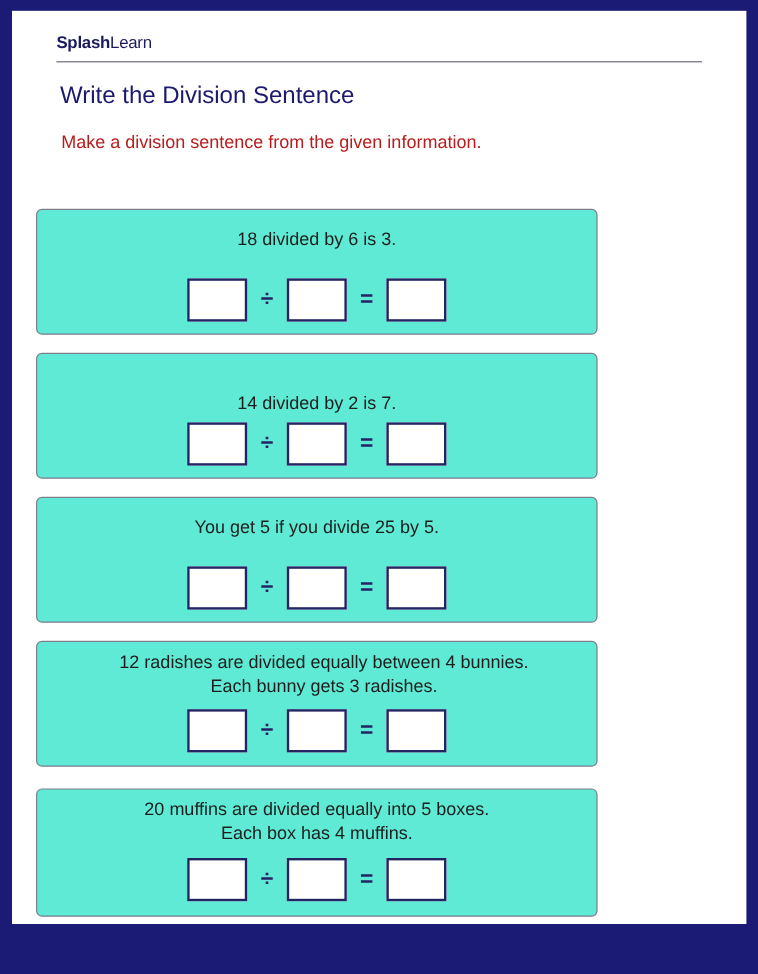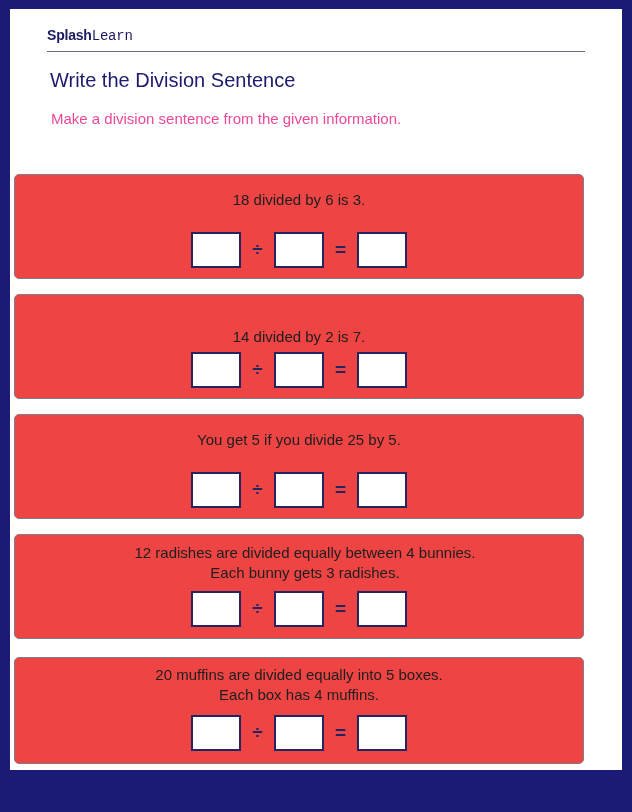--- a/index.html
+++ b/index.html
@@ -11,36 +11,36 @@
   }
   .sheet {
     position: absolute; left: 10px; top: 9px; width: 612px; height: 761px;
     background: #ffffff;
   }
   .brand {
     position: absolute; left: 37px; top: 18px;
     font-size: 14px; color: #1b1a5e; letter-spacing: -0.2px;
   }
   .brand b { font-weight: bold; }
-  .brand span.light { font-weight: normal; font-family: Liberation Mono, monospace; }
+  .brand span.light { font-weight: normal; }
   .rule {
     position: absolute; left: 37px; top: 42px; width: 538px; height: 1px;
     background: #6a6a7a;
   }
   .title {
     position: absolute; left: 40px; top: 60px;
     font-size: 20px; font-weight: normal; color: #1b1a6e;
   }
   .instr {
     position: absolute; left: 41px; top: 101px;
-    font-size: 15px; color: #ec4899;
+    font-size: 15px; color: #b91c1c;
   }
   .card {
-    position: absolute; left: 4px; width: 570px; height: 105px;
-    border: 1px solid #7d7d8e; border-radius: 5px; background: #ef4444;
+    position: absolute; left: 20px; width: 468px; height: 105px;
+    border: 1px solid #7d7d8e; border-radius: 5px; background: #5eead4;
     box-sizing: border-box;
   }
   .prompt {
     text-align: center; font-size: 15px; color: #1e1e1e; line-height: 20px;
   }
   .eq {
     position: absolute; left: 0; right: 0; display: flex;
     justify-content: center; align-items: center;
   }
   .box {

